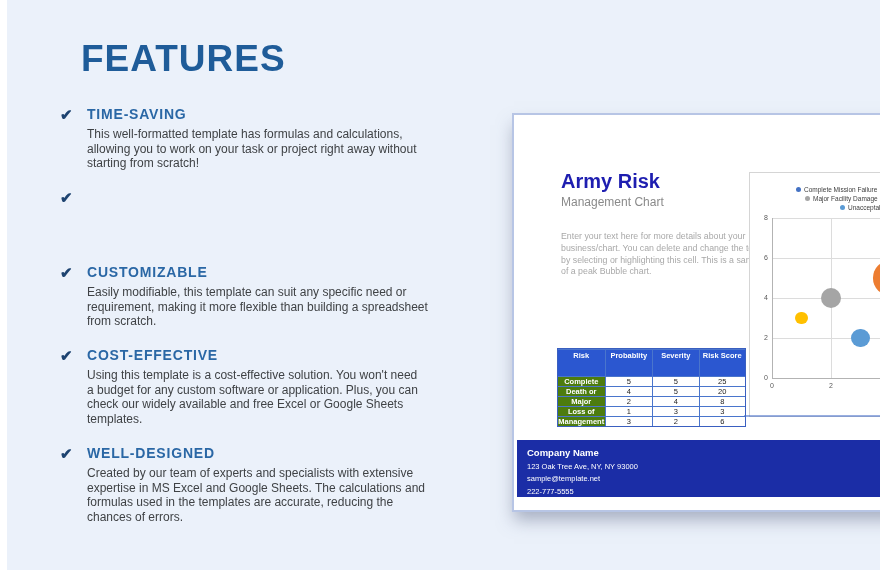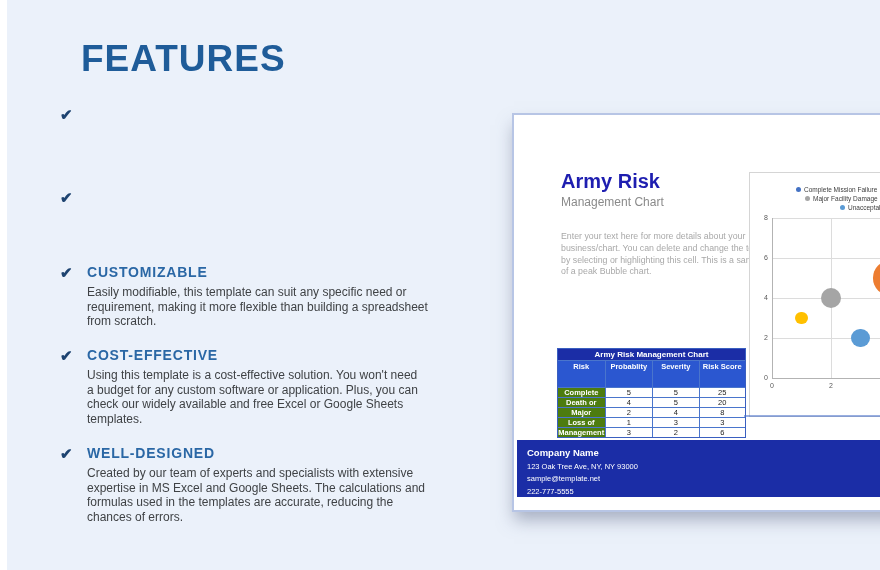--- a/index.html
+++ b/index.html
@@ -59,20 +59,26 @@
 </style>
 </head>
 <body>
 
 <div class="stage">
 
   <div class="features-heading">FEATURES</div>
 
   <div class="feature" style="top:106px">
     <div class="chk">✔</div>
+    <div>
+      <div class="ttl">TIME-SAVING</div>
+      <div class="bdy">This well-formatted template has formulas and calculations,
+allowing you to work on your task or project right away without
+starting from scratch!</div>
+    </div>
   </div>
 
   <div class="feature" style="top:189px">
     <div class="chk">✔</div>
   </div>
 
   <div class="feature" style="top:264px">
     <div class="chk">✔</div>
     <div>
       <div class="ttl">CUSTOMIZABLE</div>
@@ -108,21 +114,20 @@
     <div class="logo-chip"></div>
 
     <div class="pv-title">Army Risk</div>
     <div class="pv-subtitle">Management Chart</div>
     <div class="pv-desc">Enter your text here for more details about your
 business/chart. You can delete and change the text
 by selecting or highlighting this cell. This is a sample
 of a peak Bubble chart.</div>
 
     <div class="risk-table">
-        <div class="t-title">Army Risk Management Chart</div>
         <div class="t-row t-head">
           <div class="t-cell c0">Risk</div>
           <div class="t-cell c1">Probablity</div>
           <div class="t-cell c2">Severity</div>
           <div class="t-cell c3">Risk Score</div>
         </div>
         <div class="t-row">
           <div class="t-cell t-label c0">Complete</div>
           <div class="t-cell t-val c1">5</div>
           <div class="t-cell t-val c2">5</div>

